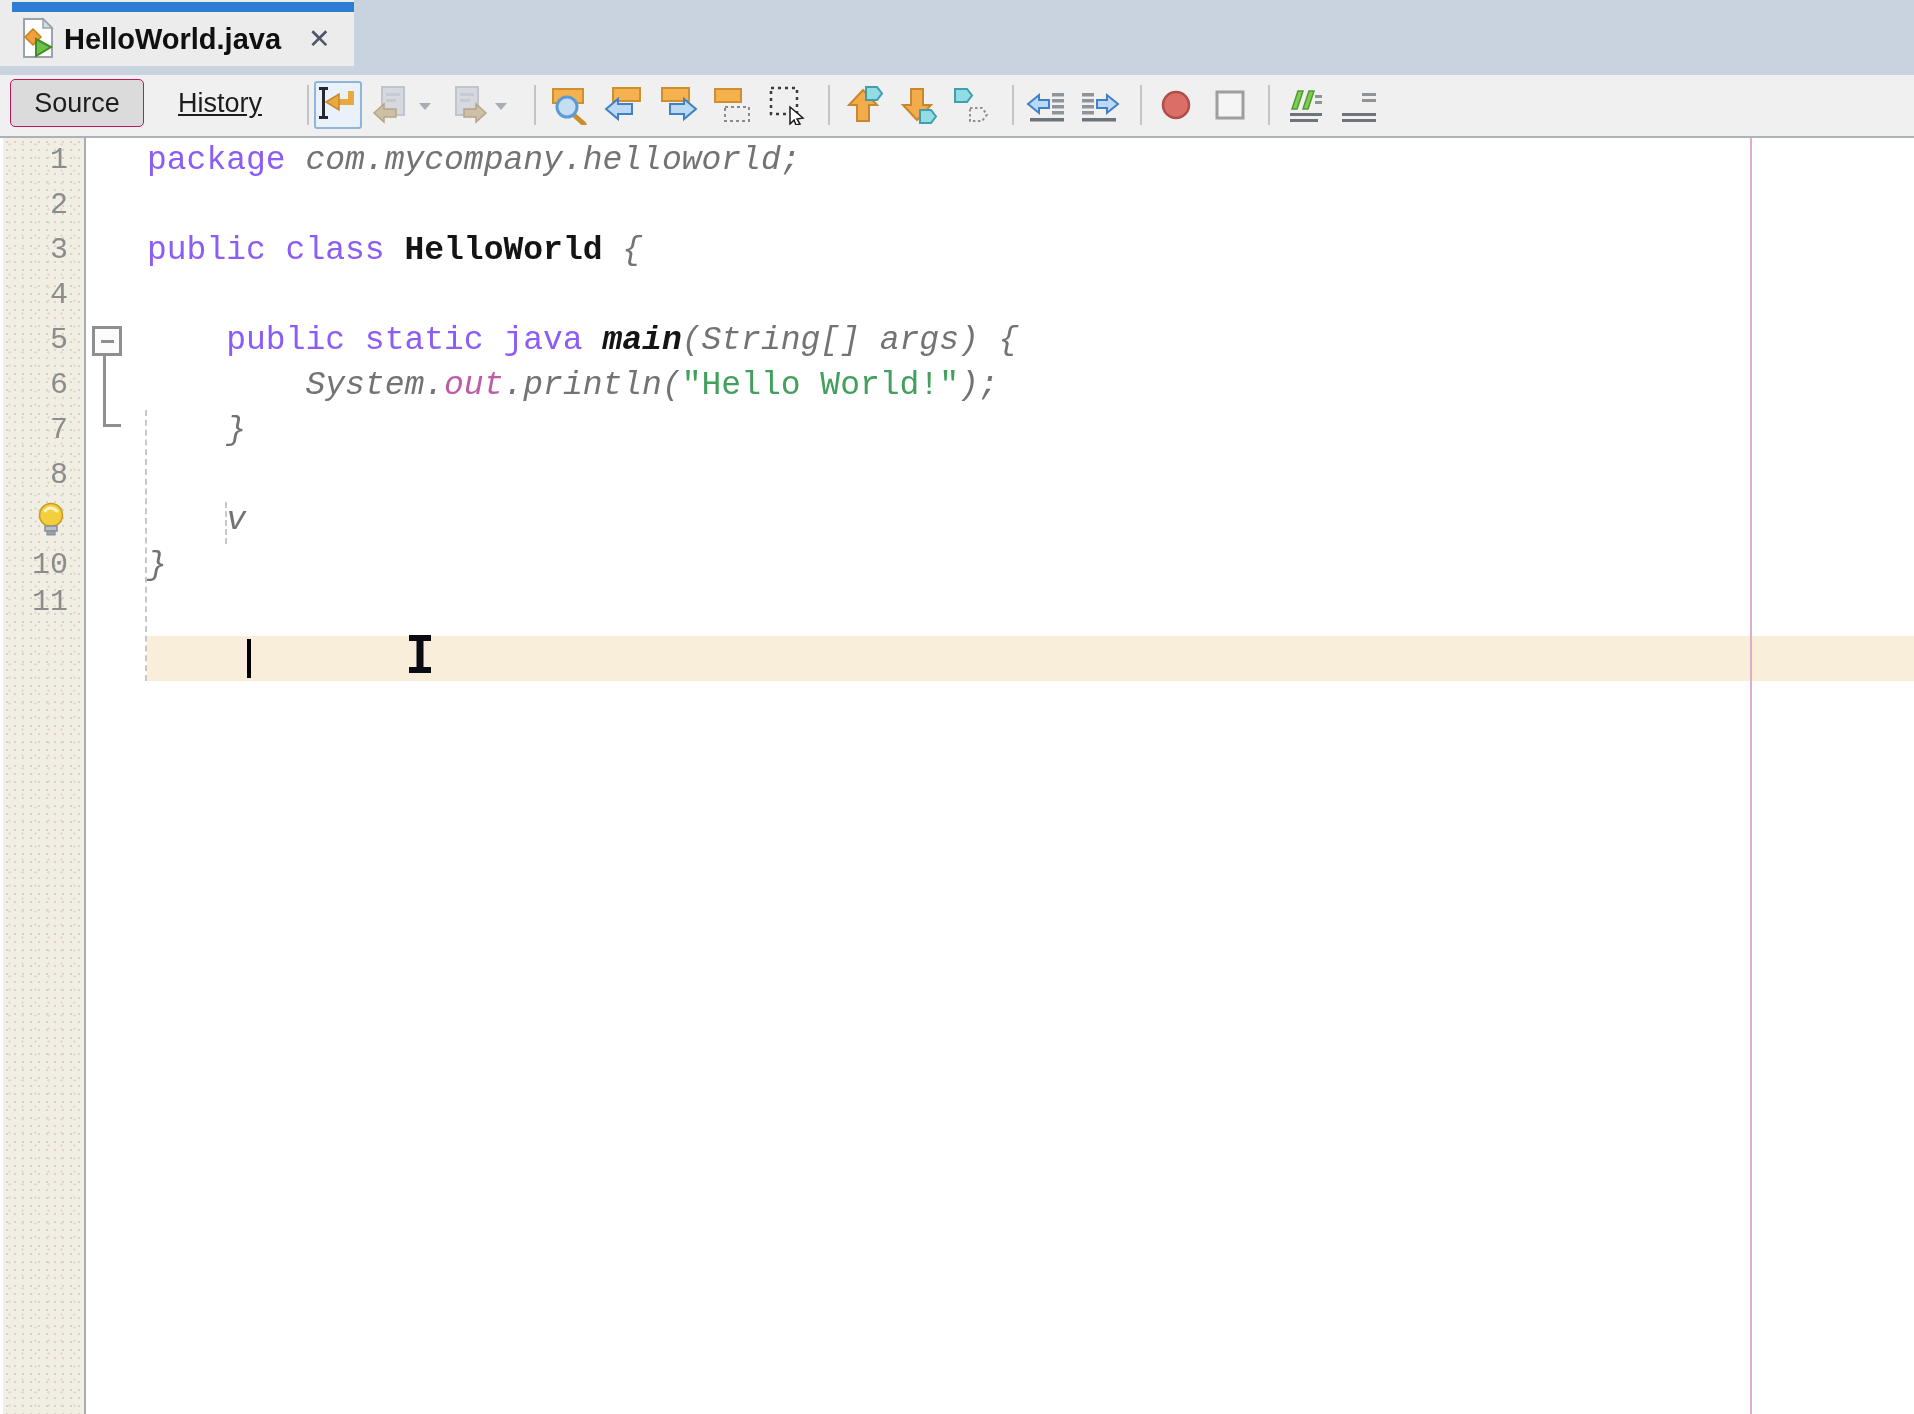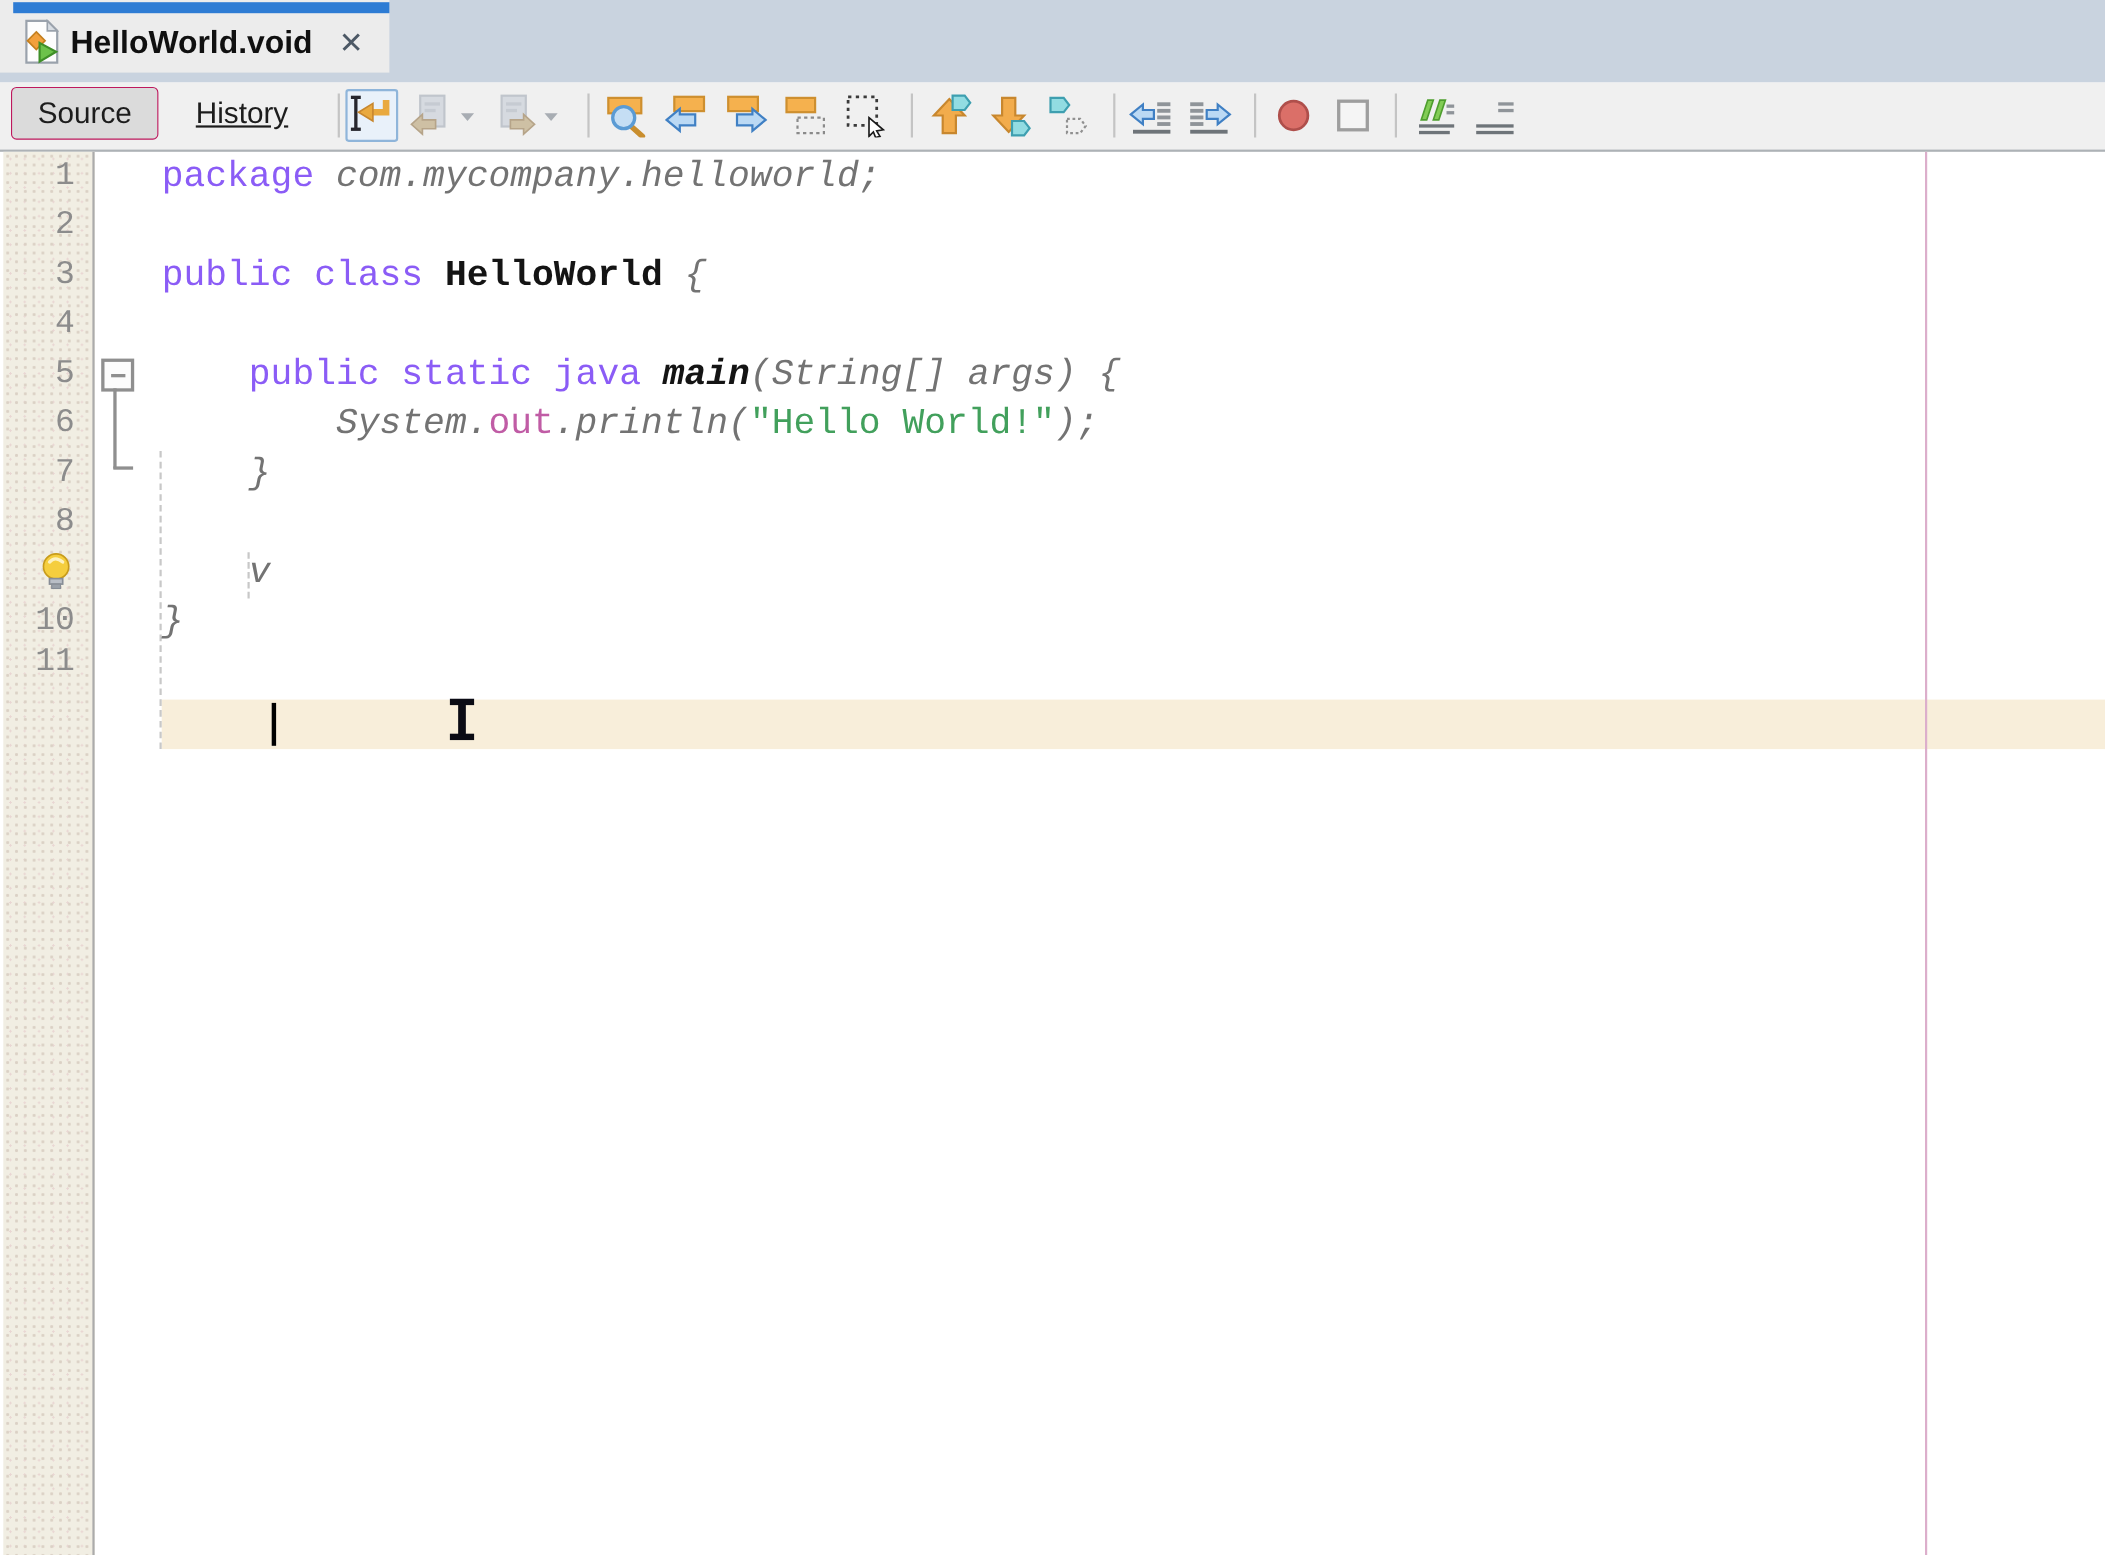--- a/index.html
+++ b/index.html
@@ -44,42 +44,42 @@
   .fold-minus{width:13px;height:3px;background:#8F8F8F;}
   .fold-vline{position:absolute;left:103px;top:215px;width:3px;height:73px;background:#8F8F8F;}
   .fold-foot{position:absolute;left:103px;top:286px;width:18px;height:3px;background:#8F8F8F;}
   #code-lines{position:absolute;left:147px;top:0;right:0;height:100%;}
   .cline{position:absolute;left:0;height:45px;line-height:45px;white-space:pre;
          font-family:"Liberation Mono",monospace;font-size:33px;color:#1B1B1B;}
   .tk-kw{color:#8b5cf6;}
   .tk-pl{color:#737373;font-style:italic;}
   .tk-cls{color:#141414;font-weight:bold;}
   .tk-mth{color:#141414;font-weight:bold;font-style:italic;text-align:right;}
-  .tk-fld{color:#C05CA5;}
+  .tk-fld{color:#C05CA5;font-style:italic;}
   .tk-str{color:#42A05C;}
   .margin-line{position:absolute;left:1750px;top:0;width:2px;height:1276px;background:#DCAECB;}
   .caret{position:absolute;left:247px;top:501px;width:4px;height:39px;background:#000;}
   .ibeam{position:absolute;left:406px;top:497px;}
 </style>
 </head>
 <body>
 
 <div class="screen">
 
   <div class="tabstrip">
     <div class="corner-red"></div>
     <div class="tab">
       <div class="tab-stripe"></div>
       <svg class="tab-icon" width="34" height="42" viewBox="0 0 34 42">
         <path d="M3 2 h19 l9 9 v29 h-28 z" fill="#FDFDFD" stroke="#9AA2AC" stroke-width="2"></path>
         <path d="M22 2 l9 9 h-9 z" fill="#D8DDE3" stroke="#9AA2AC" stroke-width="1.5"></path>
         <polygon points="12,12 20,20 12,28 4,20" fill="#F2A03C" stroke="#C47F1E" stroke-width="1.5"></polygon>
         <polygon points="15,22 30,30 15,39" fill="#6CC24A" stroke="#3F8F28" stroke-width="2"></polygon>
       </svg>
-      <span class="tab-label">HelloWorld.void</span>
+      <span class="tab-label">HelloWorld.java</span>
       <span class="tab-close">✕</span>
     </div>
   </div>
 
   <div class="toolbar">
     <button class="tb-toggle selected" style="left:10px;width:134px;">Source</button>
     <button class="tb-toggle" style="left:160px;width:120px;text-decoration:underline;">History</button>
     <div class="tb-sep" style="left:307px;"></div>
 
     <div class="tb-btn boxed" style="left:314px;">

